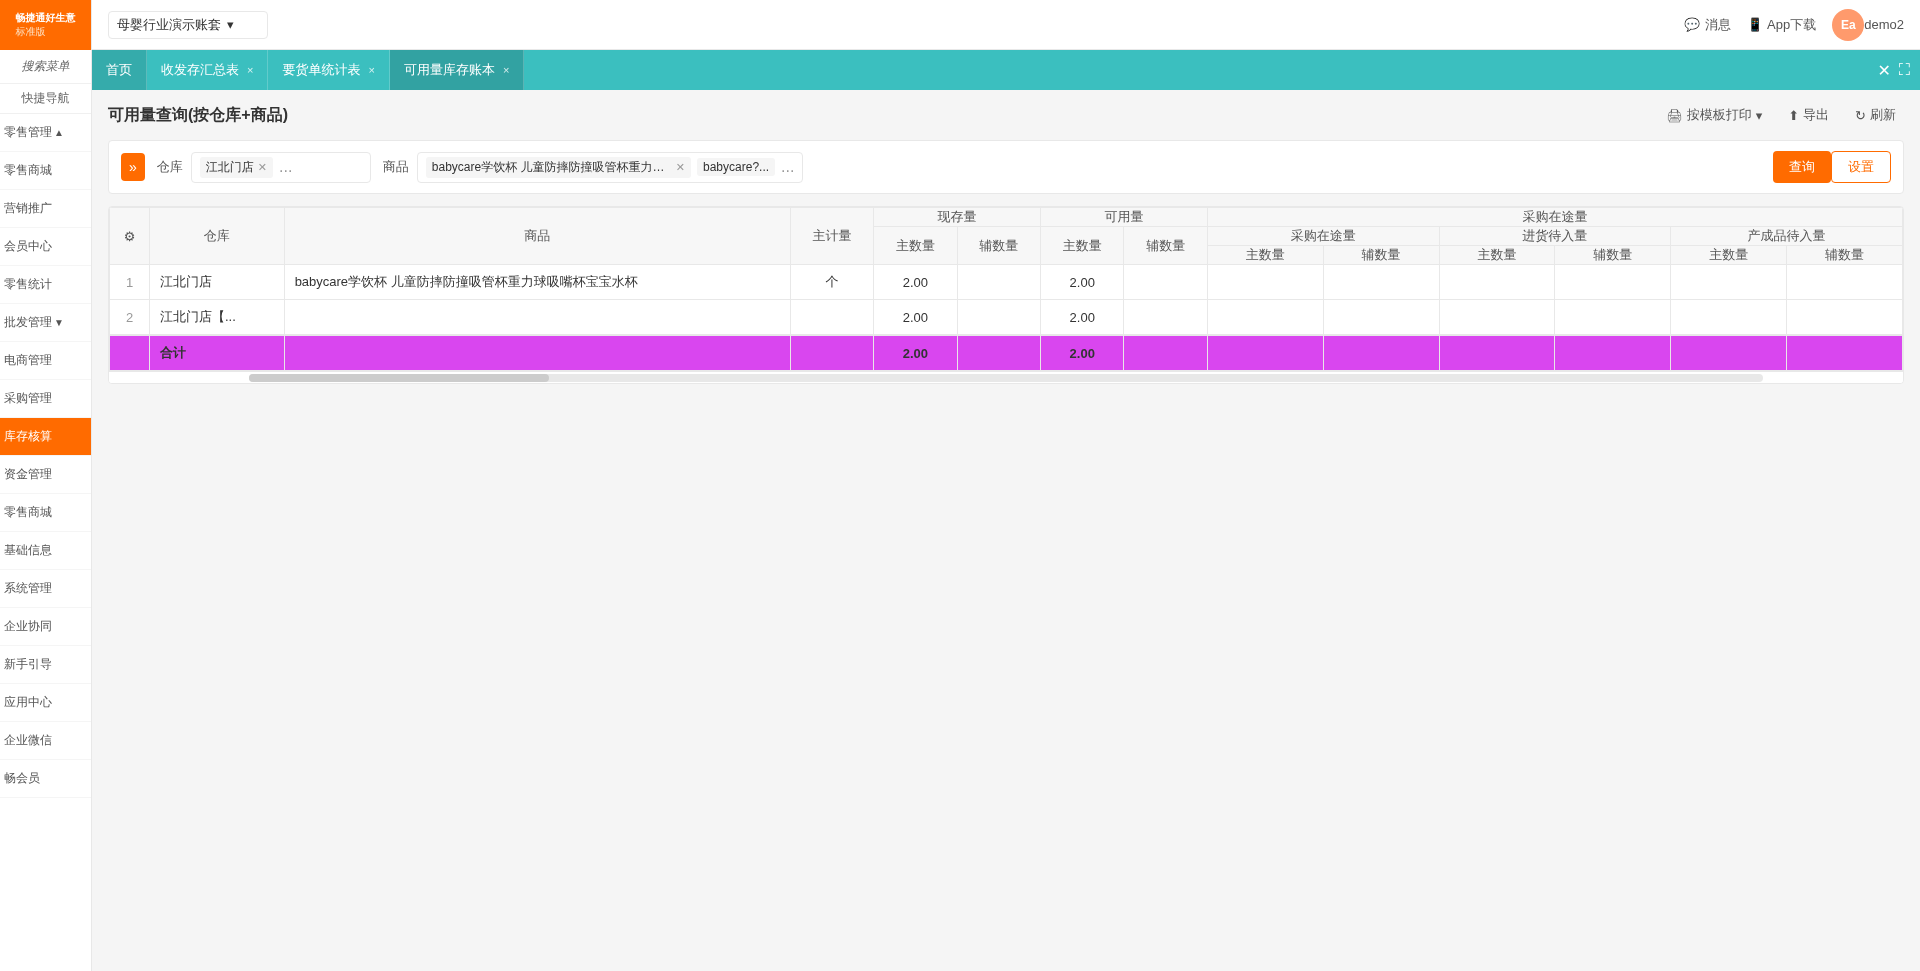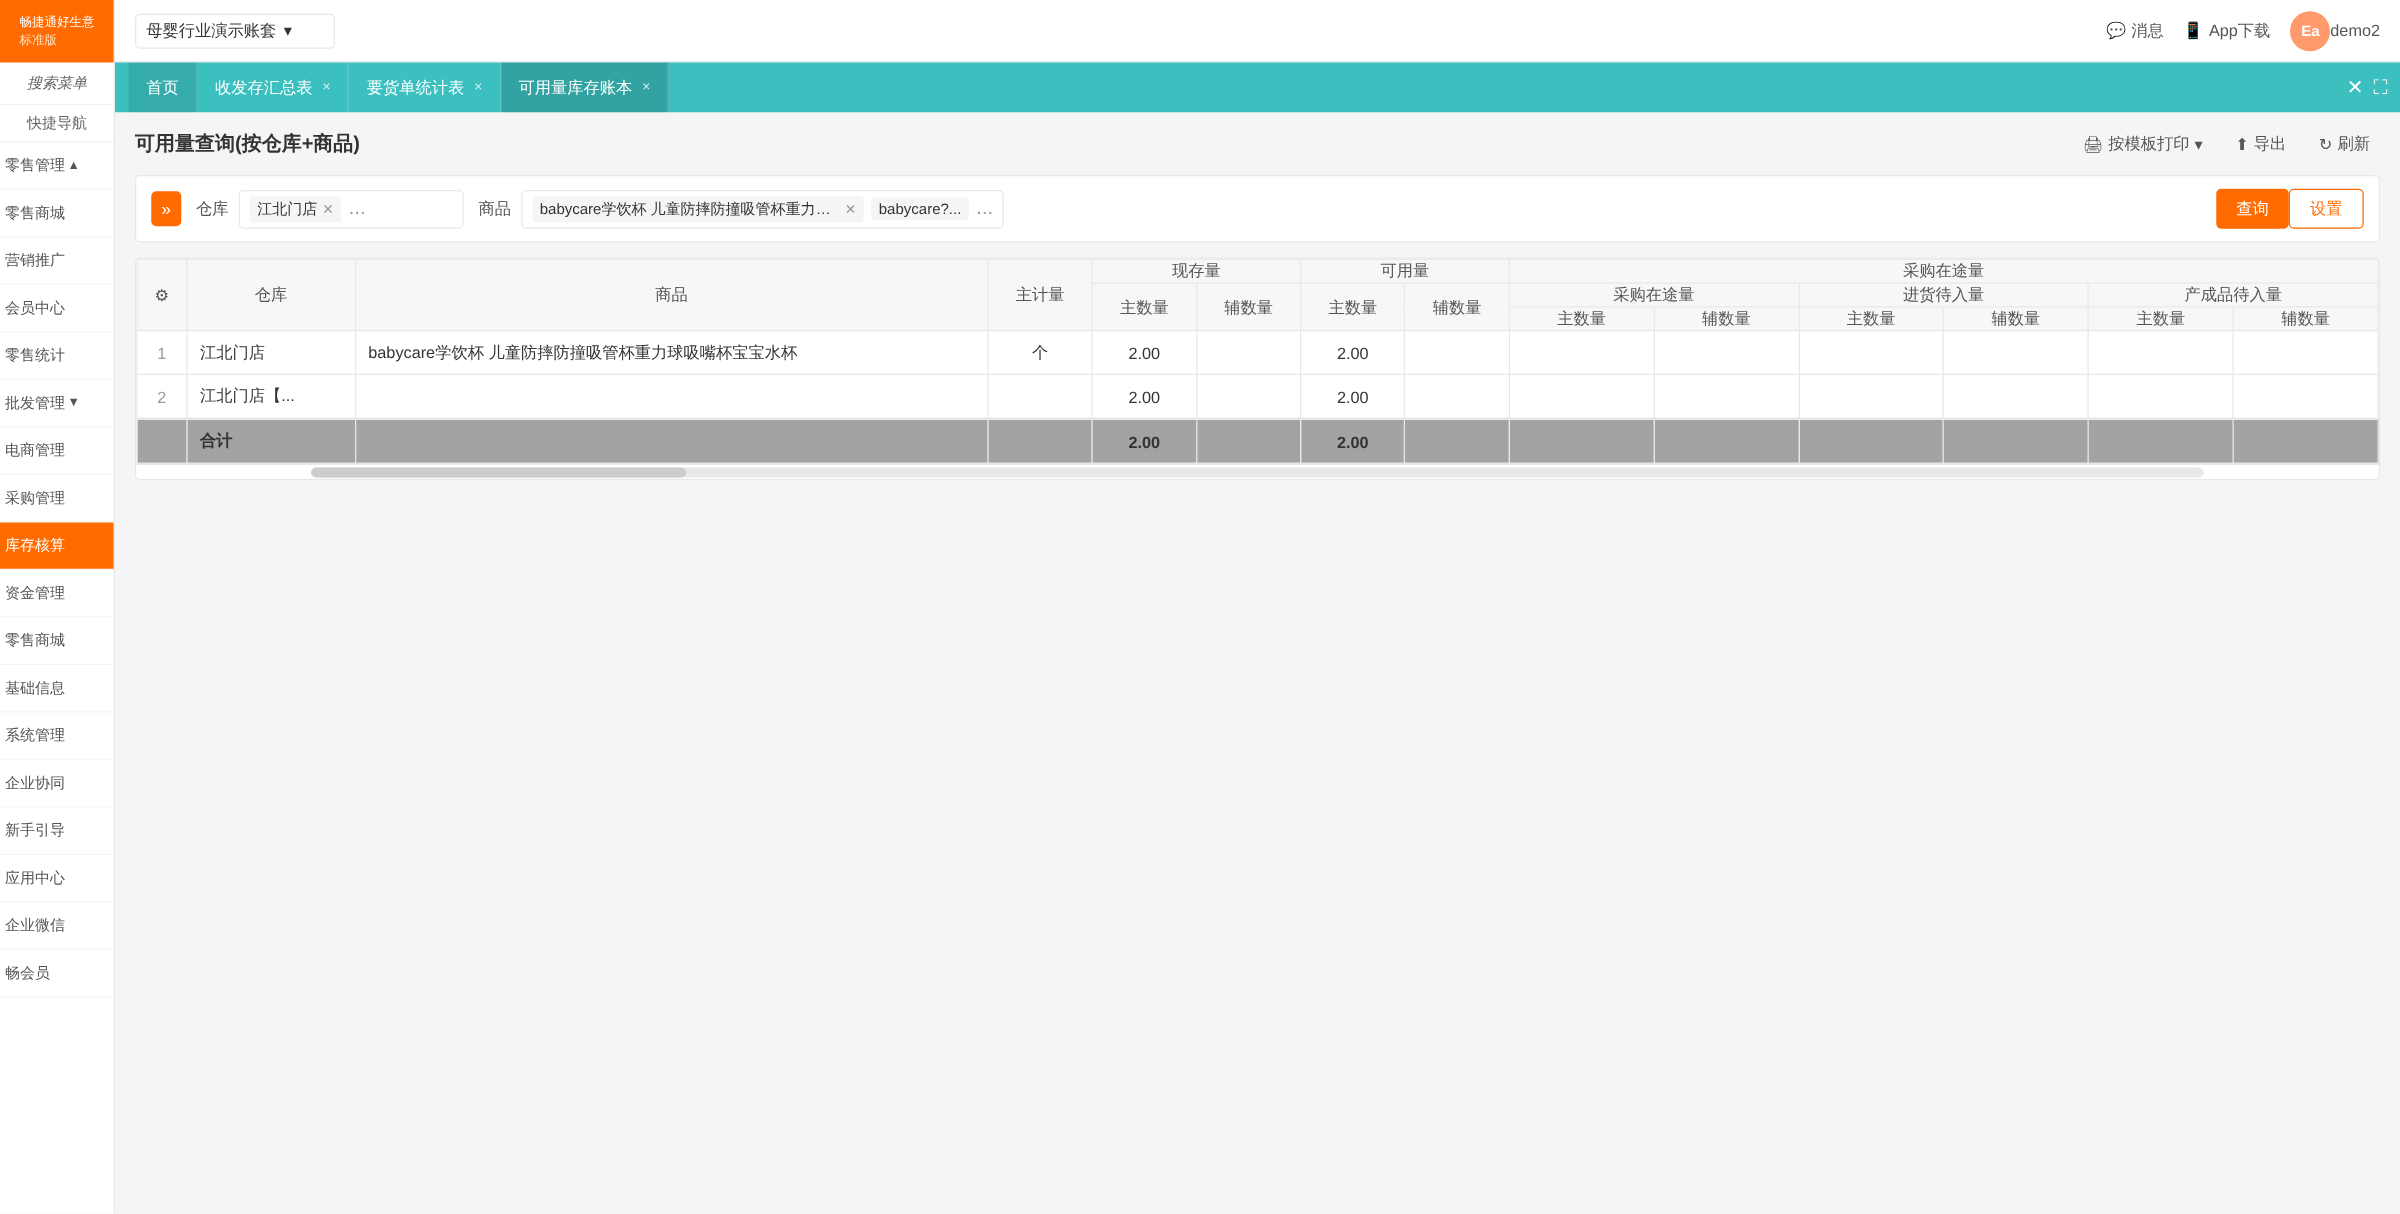--- a/index.html
+++ b/index.html
@@ -138,21 +138,20 @@
       cursor: pointer;
       gap: 6px;
       border-right: 1px solid rgba(255,255,255,0.2);
       white-space: nowrap;
     }
     .tab-item.active {
       background: rgba(0,0,0,0.15);
     }
     .tab-item.home {
       background: rgba(0,0,0,0.1);
-      margin-left: 11px;
     }
     .tab-close {
       font-size: 11px;
       color: rgba(255,255,255,0.8);
       margin-left: 2px;
     }
     .tab-bar-right {
       margin-left: auto;
       display: flex;
       align-items: center;
@@ -314,21 +313,21 @@
       color: #333;
     }
     .settings-col {
       width: 40px;
     }
     .td-left { text-align: left; }
     .row-num { color: #999; }
 
     
     .table-footer {
-      background: #a3a3a3;
+      background: #d946ef;
       border-top: 2px solid #e8e8e8;
     }
     .table-footer td {
       font-weight: bold;
       color: #333;
     }
 
     
     .scrollbar-area {
       background: #fff;
@@ -350,21 +349,21 @@
       position: absolute;
       left: 0;
     }
   </style>
 </head>
 <body>
 
 <div class="sidebar">
   <div class="sidebar-logo">
     <div>
-      <div style="font-size:10px;color:#fff;font-weight:normal;">畅捷通好生意</div>
+      <div style="font-size:10px;color:#fff;font-weight:bold;">畅捷通好生意</div>
       <div style="font-size:10px;color:#ffe0c0;">标准版</div>
     </div>
   </div>
   <div class="sidebar-search">搜索菜单</div>
   <div class="sidebar-nav">快捷导航</div>
 
   <div id="sidebar-items-container">
 
   <div class="sidebar-item">
         <span>零售管理</span>

